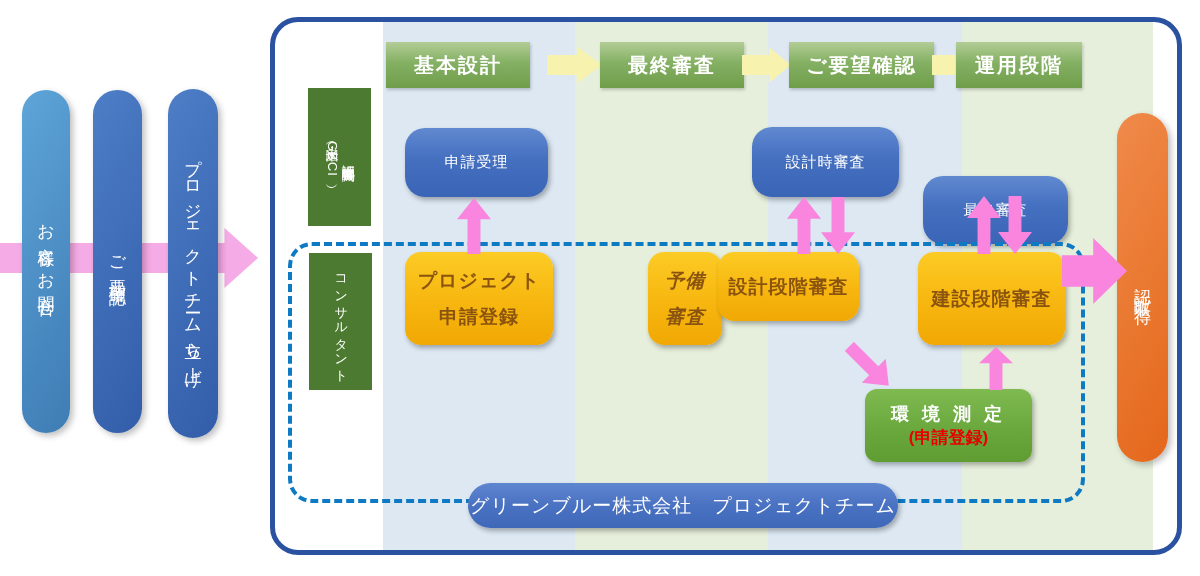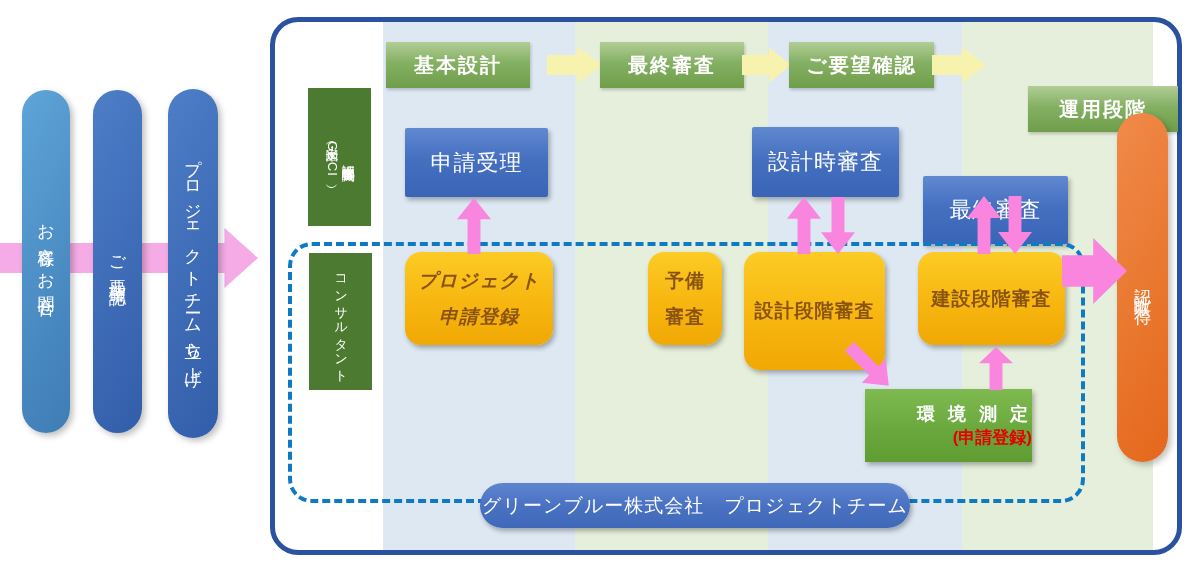--- a/index.html
+++ b/index.html
@@ -42,63 +42,63 @@
   
   .phase{
     height:46px;top:42px;color:#fff;font-weight:bold;font-size:20px;letter-spacing:2px;
     display:flex;align-items:center;justify-content:center;
     background:linear-gradient(180deg,#b2cd96 0%,#84b063 45%,#6f9e4a 100%);
     box-shadow:1px 2px 3px rgba(0,0,0,0.2);
   }
   .ph1{left:386px;width:144px;}
   .ph2{left:600px;width:144px;}
   .ph3{left:789px;width:145px;}
-  .ph4{left:1028px;width:150px;margin-top:44px;}
+  .ph4{left:956px;width:126px;}
   .chev{
     top:47px;height:36px;background:#f7f2ae;
     clip-path:polygon(0 22%,55% 22%,55% 0,100% 50%,55% 100%,55% 78%,0 78%);
   }
   .c1{left:547px;width:55px;}
   .c2{left:742px;width:49px;}
   .c3{left:932px;width:54px;}
 
   
   .lane{
     background:#4d7a31;color:#fff;writing-mode:vertical-rl;
     display:flex;align-items:center;justify-content:center;text-align:center;
     font-size:13px;line-height:1.25;letter-spacing:1px;
   }
   .lane-cert{left:308px;top:88px;width:63px;height:138px;}
   .lane-cons{left:309px;top:253px;width:63px;height:137px;}
 
   
   .bbox{
-    border-radius:2px;color:#fff;font-size:22px;letter-spacing:1px;
+    border-radius:20px;color:#fff;font-size:15px;letter-spacing:1px;
     display:flex;align-items:center;justify-content:center;
     background:linear-gradient(180deg,#6089d0 0%,#4570c0 45%,#3a64b6 100%);
     box-shadow:2px 3px 5px rgba(0,0,0,0.3);
   }
   .bb1{left:405px;top:128px;width:143px;height:69px;}
   .bb2{left:752px;top:127px;width:147px;height:70px;}
   .bb3{left:923px;top:128px;width:145px;height:68px;margin-top:48px;}
 
   .ybox{
     border-radius:16px;color:#8a5410;font-size:19px;letter-spacing:1px;font-weight:600;
     display:flex;align-items:center;justify-content:center;text-align:center;line-height:1.85;
     background:linear-gradient(180deg,#fccb25 0%,#f7b60f 55%,#f1a804 100%);
     box-shadow:2px 3px 5px rgba(0,0,0,0.3);
   }
-  .yb1{left:405px;top:252px;width:148px;height:93px;font-style:italic;}
-  .yb2{left:648px;top:252px;width:74px;height:93px;}
-  .yb3{left:744px;top:252px;width:141px;height:118px;}
+  .yb1{left:405px;top:252px;width:148px;height:93px;}
+  .yb2{left:648px;top:252px;width:74px;height:93px;font-style:italic;}
+  .yb3{left:718px;top:252px;width:141px;height:69px;}
   .yb4{left:918px;top:252px;width:147px;height:93px;}
 
   .envbox{
-    left:865px;top:389px;width:167px;height:73px;border-radius:0;
-    display:flex;flex-direction:column;align-items:flex-end;justify-content:center;
+    left:865px;top:389px;width:167px;height:73px;border-radius:12px;
+    display:flex;flex-direction:column;align-items:center;justify-content:center;
     background:linear-gradient(180deg,#7fba50 0%,#6aa83d 55%,#5f9d33 100%);
     box-shadow:2px 3px 5px rgba(0,0,0,0.3);
   }
   .env-title{color:#fff;font-weight:bold;font-size:18px;letter-spacing:4px;}
   .env-sub{color:#e60000;font-weight:bold;font-size:17px;}
 
   
   .goal{
     left:1117px;top:113px;width:51px;height:349px;border-radius:26px;
     background:linear-gradient(120deg,#f08a4b 0%,#e9772e 55%,#e4671c 100%);
@@ -106,21 +106,21 @@
     display:flex;align-items:center;justify-content:center;
     box-shadow:3px 3px 6px rgba(0,0,0,0.25);z-index:4;
   }
 
   
   .dashed{
     left:288px;top:242px;width:797px;height:261px;box-sizing:border-box;
     border:4px dashed #0e7ac4;border-radius:24px;z-index:2;
   }
   .pill{
-    left:480px;top:483px;width:430px;height:45px;border-radius:23px;
+    left:468px;top:483px;width:430px;height:45px;border-radius:23px;
     background:linear-gradient(180deg,#5e85cf 0%,#4particular 0%,#4a72c2 50%,#3f68b9 100%);
     background:linear-gradient(180deg,#5e85cf 0%,#4a72c2 50%,#3f68b9 100%);
     color:#fff;font-size:19px;letter-spacing:1px;
     display:flex;align-items:center;justify-content:center;
     box-shadow:2px 3px 5px rgba(0,0,0,0.3);z-index:3;
   }
 
   
   .pk{background:#f985de;z-index:3;}
   .up{clip-path:polygon(50% 0,100% 38%,69% 38%,69% 100%,31% 100%,31% 38%,0 38%);}

